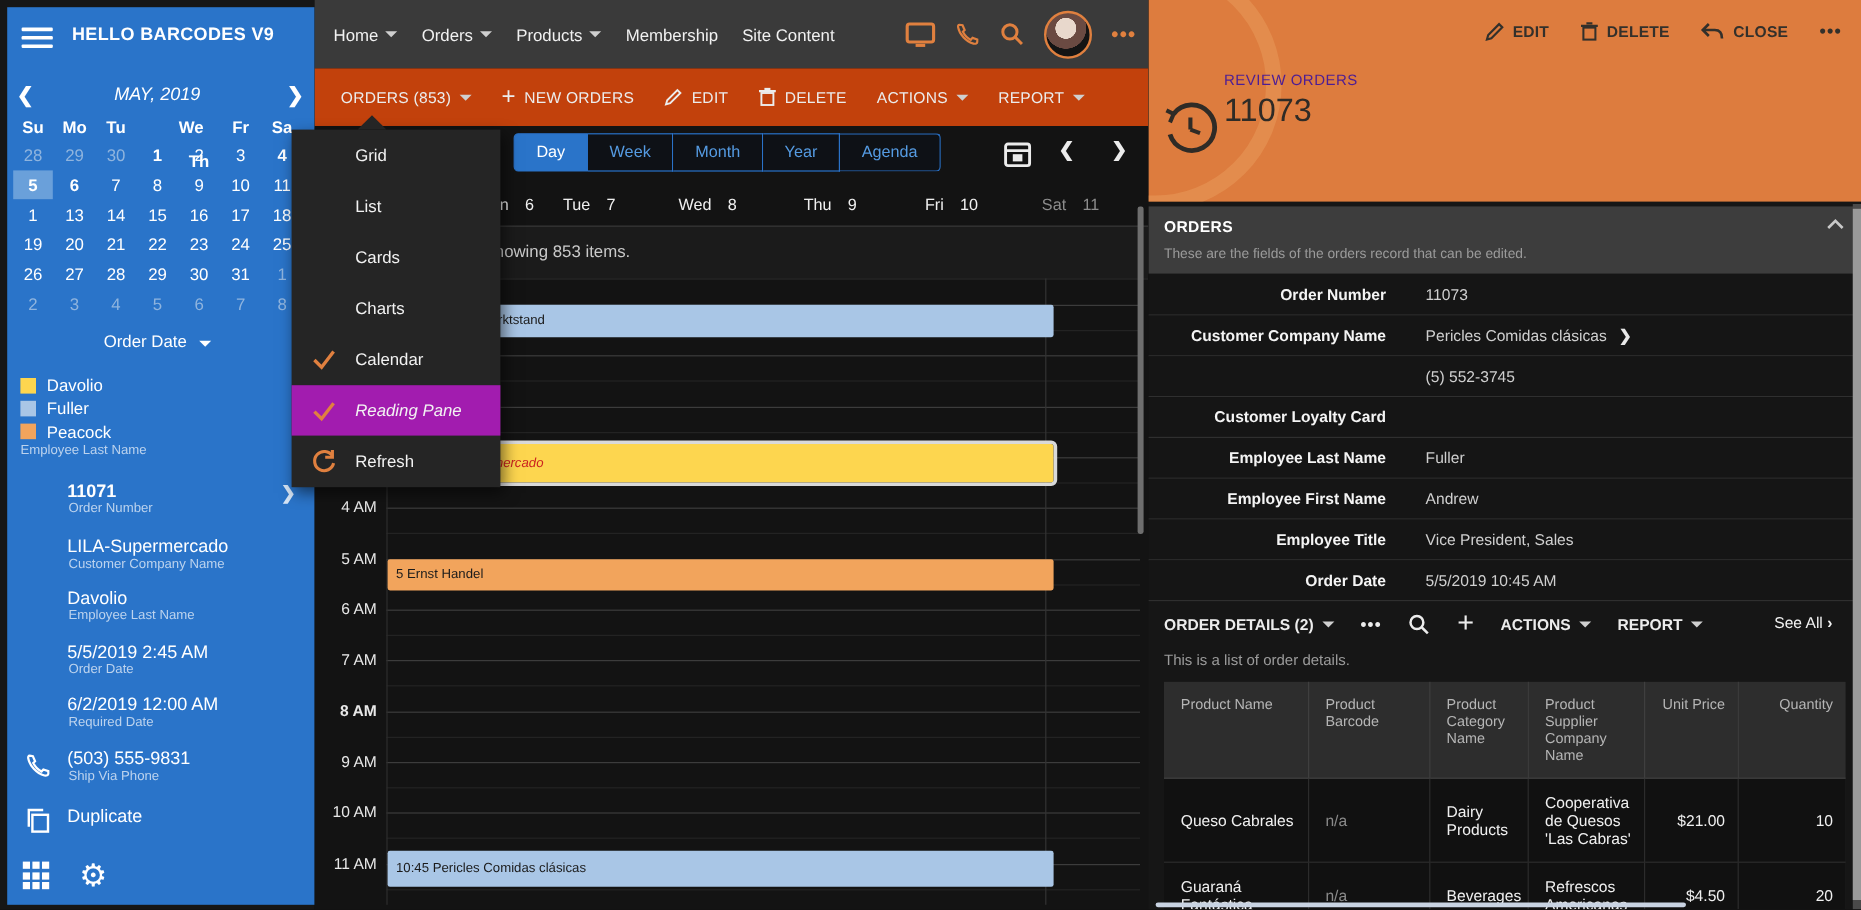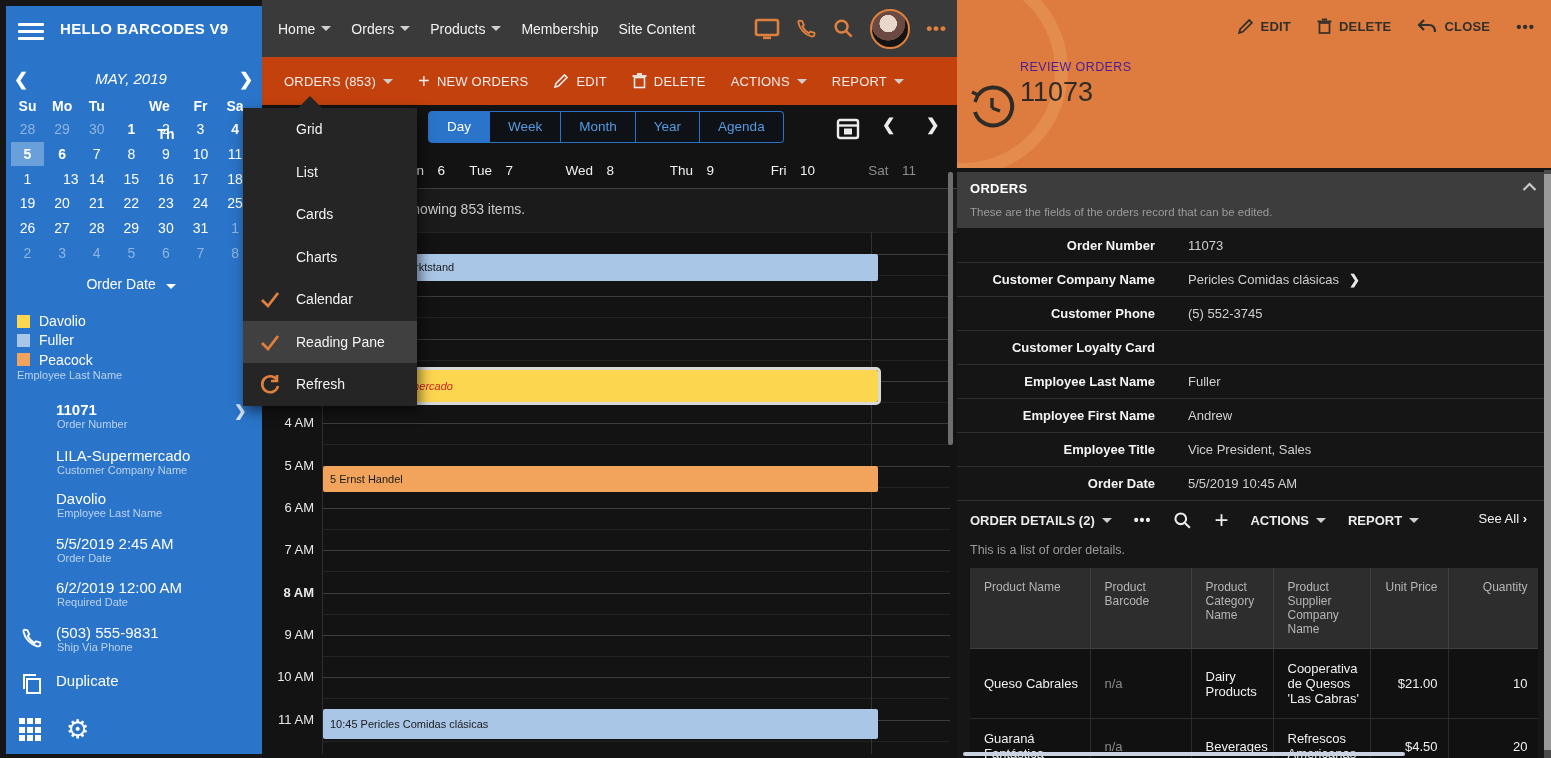--- a/index.html
+++ b/index.html
@@ -43,21 +43,21 @@
   .dayhdr.muted{color:#8d8d8d;}
   .hourlabel{font-size:13px;color:#e8e8e8;text-align:right;width:40px;}
   .gridline{height:1px;background:#3c3c3c;}
   .gridline.minor{background:#232323;}
   .event{border-radius:2px;font-size:11px;color:#1b1b1b;display:flex;align-items:center;padding-left:7px;overflow:hidden;white-space:nowrap;}
   .event.red{color:#cc2220;font-style:italic;}
   
   #view-menu{left:243px;top:108px;width:174px;height:298px;background:#252525;z-index:60;box-shadow:3px 5px 12px rgba(0,0,0,.55);}
   #menu-notch{left:298px;top:96px;width:0;height:0;border-left:12px solid transparent;border-right:12px solid transparent;border-bottom:12px solid #252525;z-index:61;}
   .menu-item{height:42.5px;display:flex;align-items:center;color:#f2f2f2;font-size:14px;position:relative;}
-  .menu-item.hl{background:#404040;}
+  .menu-item.hl{background:#a21caf;font-style:italic;}
   .menu-item .mi-icon{position:absolute;left:16px;width:22px;height:22px;}
   .menu-item .mi-label{margin-left:53px;}
   
   #rightpanel{left:957px;top:0;width:594px;height:758px;background:#161616;z-index:5;overflow:hidden;}
   #rp-header{left:0;top:0;width:594px;height:168px;background:#dd7c3e;overflow:hidden;}
   .rp-action{color:#33302b;font-size:13px;font-weight:bold;display:inline-flex;align-items:center;gap:7px;letter-spacing:.2px;}
   .rp-label{color:#4c1d95;font-size:12.5px;letter-spacing:.4px;}
   .rp-id{color:#2f2b26;font-size:27px;}
   .rp-desc{color:#3b3229;font-size:13.5px;line-height:20px;}
   .sec-bar{background:#3d3d3d;}
@@ -106,21 +106,21 @@
       <div class="cal-cell abs" style="left: 184px; top: 117px;">3</div>
       <div class="cal-cell abs cal-bold" style="left: 218.6px; top: 117px;">4</div>
       <div class="cal-cell abs cal-bold cal-sel" style="left: 11px; top: 141.8px;">5</div>
       <div class="cal-cell abs cal-bold" style="left: 45.6px; top: 141.8px;">6</div>
       <div class="cal-cell abs" style="left: 80.2px; top: 141.8px;">7</div>
       <div class="cal-cell abs" style="left: 114.8px; top: 141.8px;">8</div>
       <div class="cal-cell abs" style="left: 149.4px; top: 141.8px;">9</div>
       <div class="cal-cell abs" style="left: 184px; top: 141.8px;">10</div>
       <div class="cal-cell abs" style="left: 218.6px; top: 141.8px;">11</div>
       <div class="cal-cell abs" style="left: 11px; top: 166.6px;">1</div>
-      <div class="cal-cell abs" style="left: 45.6px; top: 166.6px; text-align: right;">13</div>
+      <div class="cal-cell abs" style="left: 45.6px; top: 166.6px;">13</div>
       <div class="cal-cell abs" style="left: 80.2px; top: 166.6px;">14</div>
       <div class="cal-cell abs" style="left: 114.8px; top: 166.6px;">15</div>
       <div class="cal-cell abs" style="left: 149.4px; top: 166.6px;">16</div>
       <div class="cal-cell abs" style="left: 184px; top: 166.6px;">17</div>
       <div class="cal-cell abs" style="left: 218.6px; top: 166.6px;">18</div>
       <div class="cal-cell abs" style="left: 11px; top: 191.4px;">19</div>
       <div class="cal-cell abs" style="left: 45.6px; top: 191.4px;">20</div>
       <div class="cal-cell abs" style="left: 80.2px; top: 191.4px;">21</div>
       <div class="cal-cell abs" style="left: 114.8px; top: 191.4px;">22</div>
       <div class="cal-cell abs" style="left: 149.4px; top: 191.4px;">23</div>
@@ -451,21 +451,20 @@
         </div>
       </div>
       <div class="field-row" style="top: 34px;">
         <div class="field-label">Customer Company Name</div>
         <div class="field-value">
           <span>Pericles Comidas clásicas</span>
           <span style="color: rgb(233, 233, 233); font-size: 13px; font-weight: bold;">❯</span>
         </div>
       </div>
       <div class="field-row" style="top: 68px;">
-        <div class="field-label">Customer Phone</div>
         <div class="field-value">
           <span>(5) 552-3745</span>
         </div>
       </div>
       <div class="field-row" style="top: 102px;">
         <div class="field-label">Customer Loyalty Card</div>
         <div class="field-value">
           <span></span>
         </div>
       </div>

